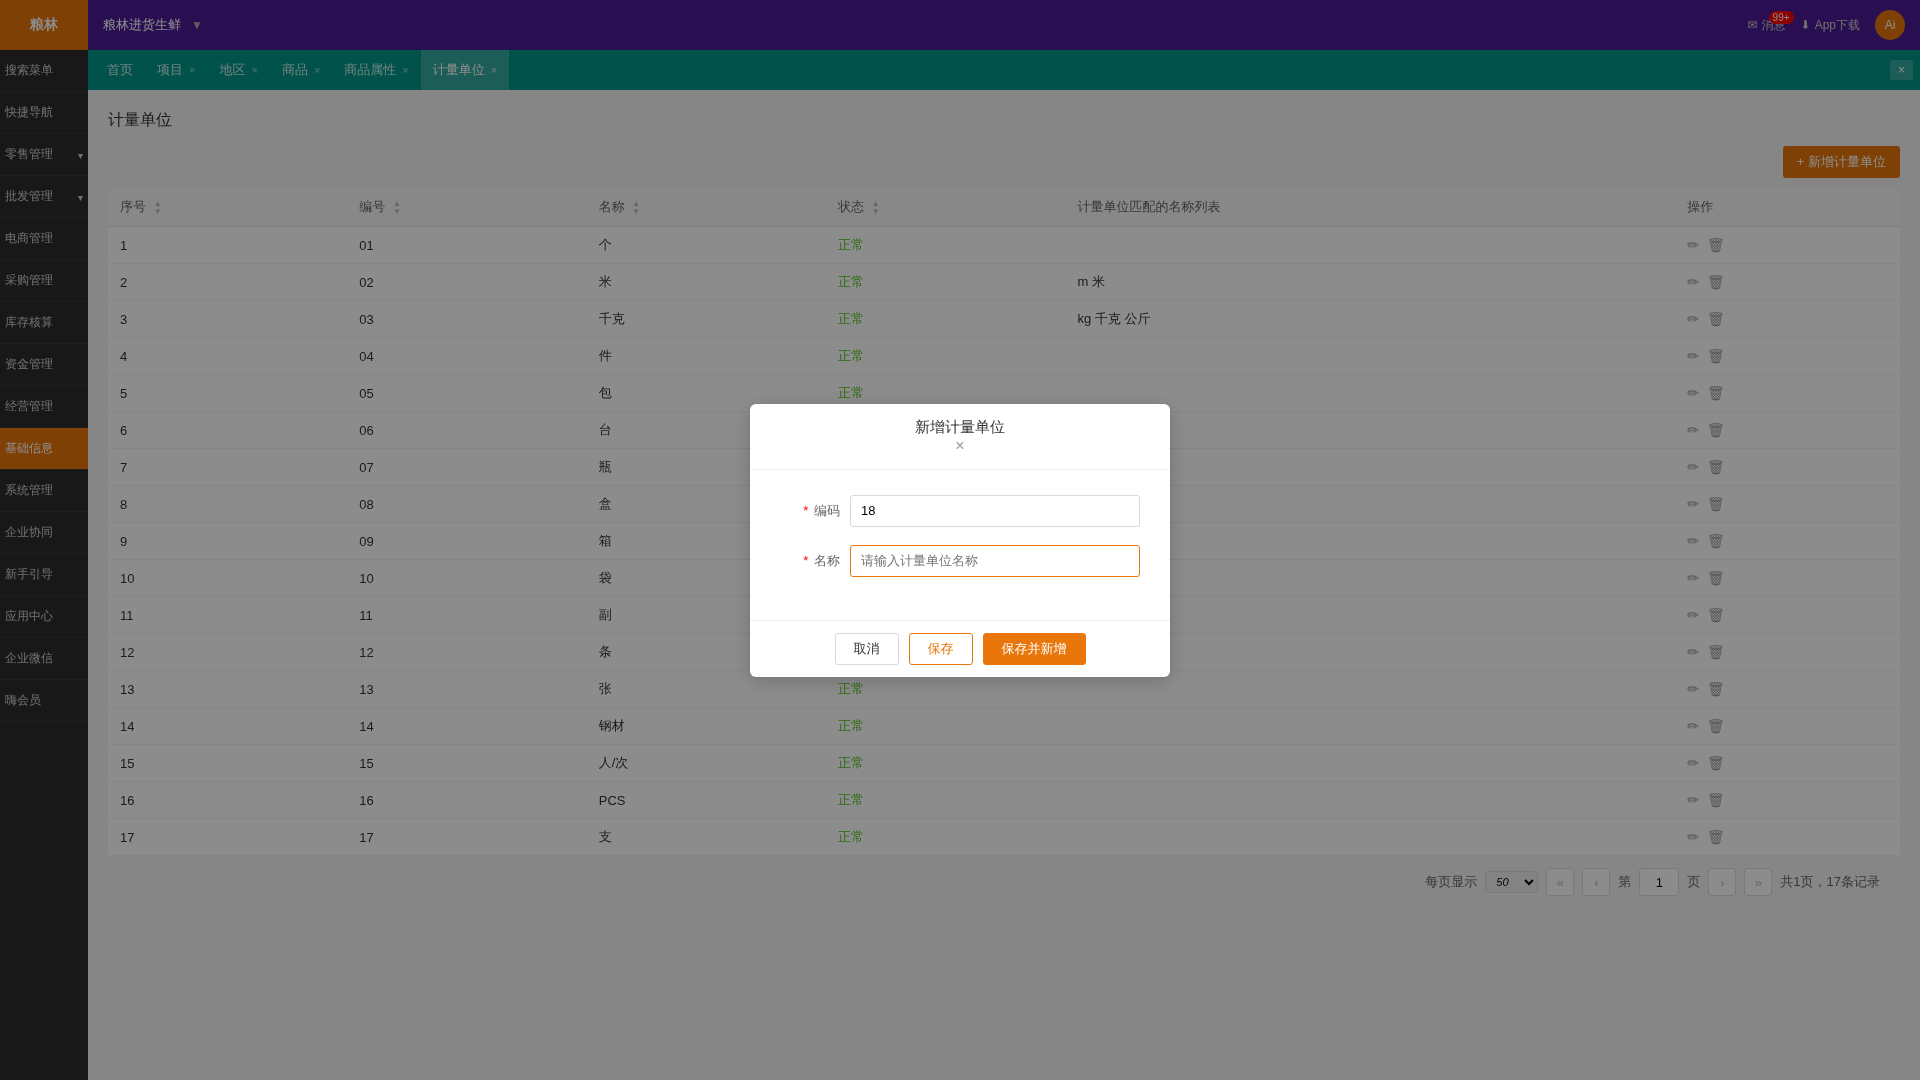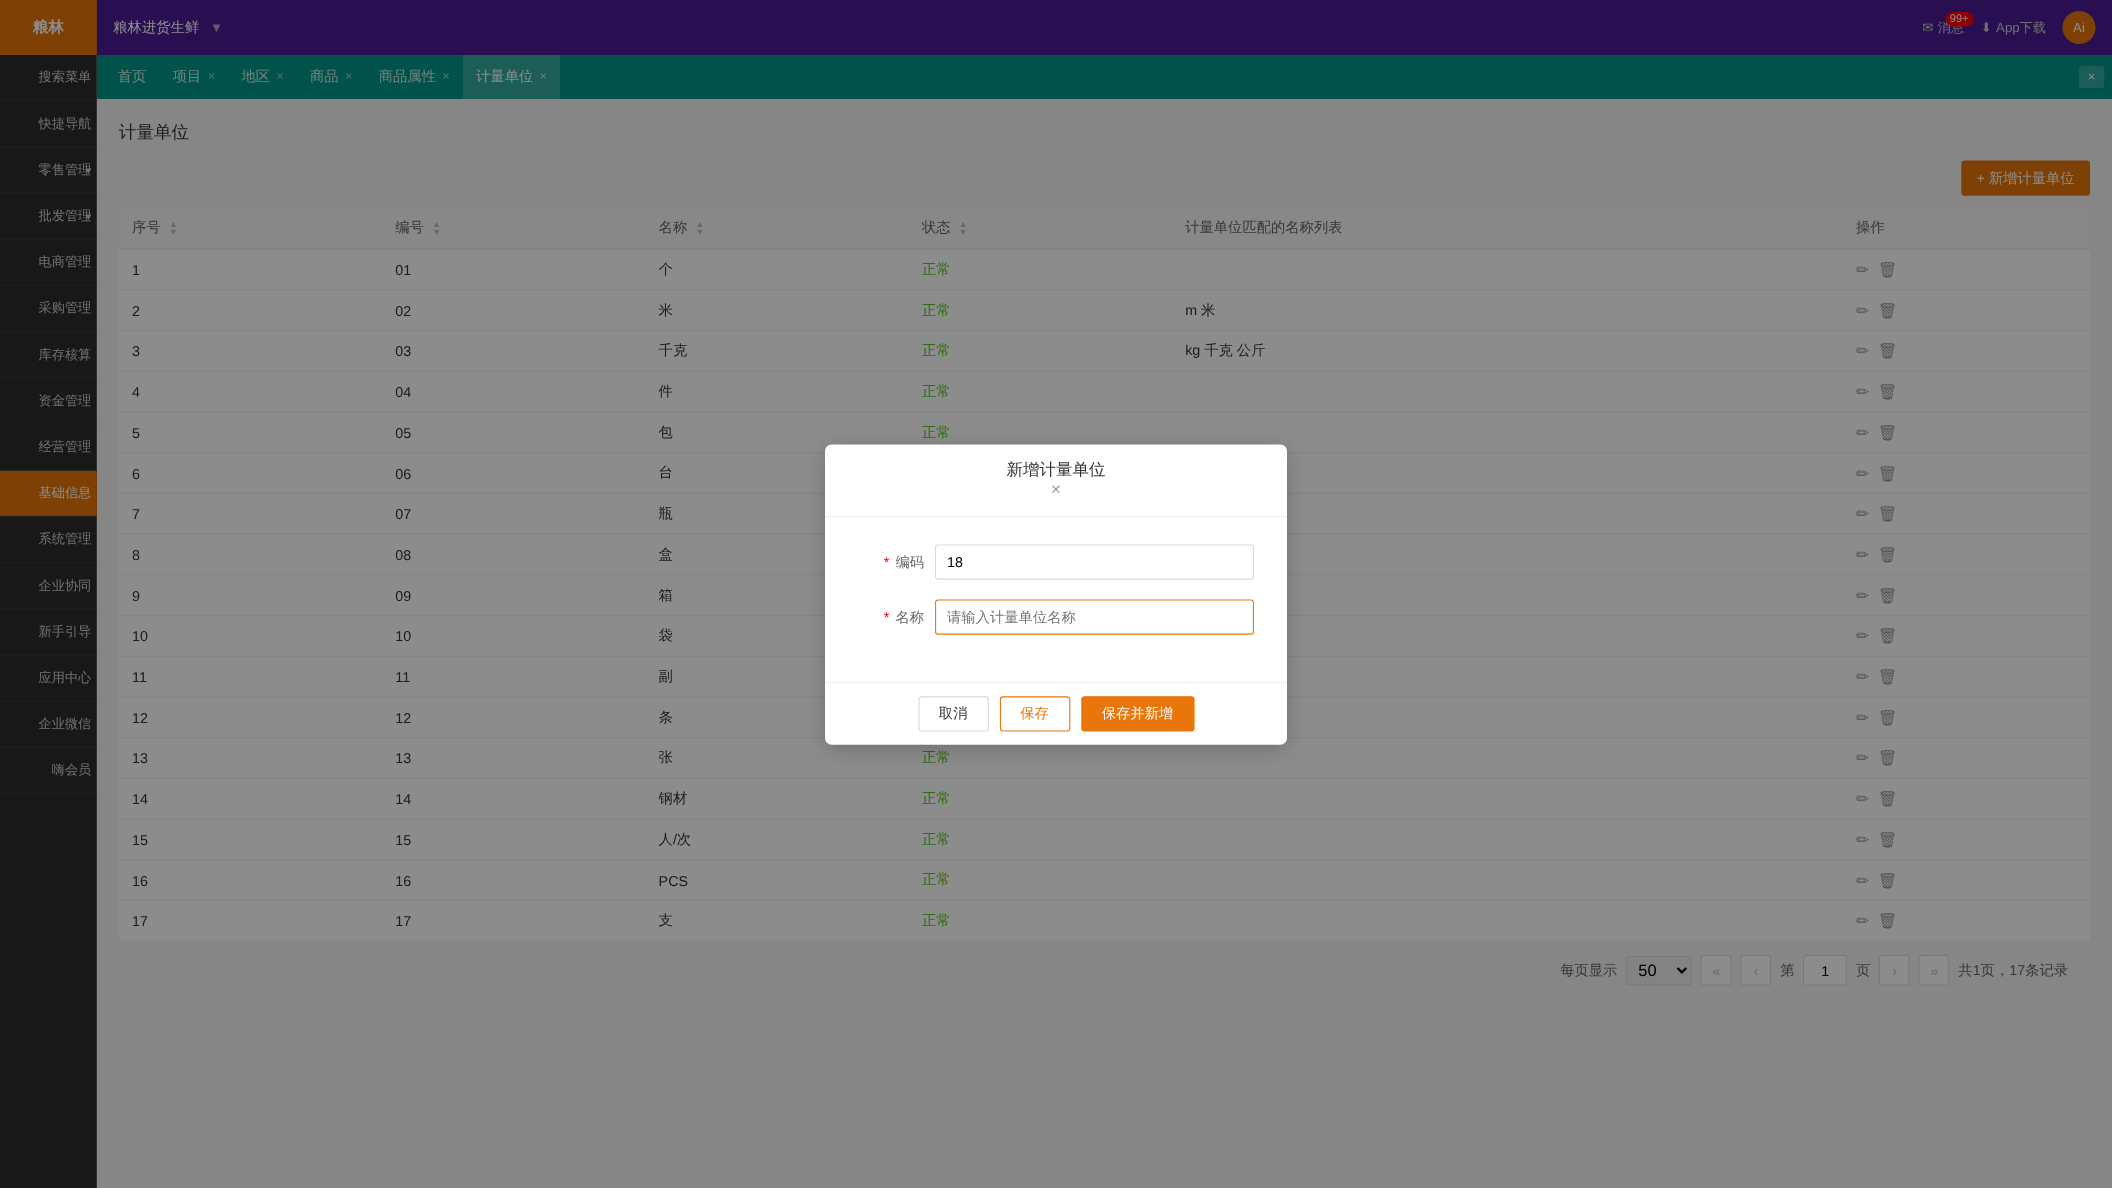--- a/index.html
+++ b/index.html
@@ -2,21 +2,21 @@
 <html><head>
   <meta charset="utf-8">
   <style>
     * { margin: 0; padding: 0; box-sizing: border-box; }
     body { font-family: 'Microsoft YaHei', Arial, sans-serif; font-size: 13px; background: #f0f2f5; width: 1920px; height: 1080px; overflow: hidden; display: flex; }
 
     
     .sidebar { width: 88px; background: #2d2d2d; display: flex; flex-direction: column; height: 1080px; flex-shrink: 0; }
     .sidebar-logo { background: #e8760a; padding: 10px; display: flex; align-items: center; justify-content: center; height: 50px; }
     .sidebar-logo-text { color: white; font-size: 14px; font-weight: bold; }
-    .sidebar-item { padding: 12px 5px; text-align: right; color: #ccc; cursor: pointer; font-size: 12px; border-bottom: 1px solid #3a3a3a; position: relative; }
+    .sidebar-item { padding: 12px 5px; text-align: left; color: #ccc; cursor: pointer; font-size: 12px; border-bottom: 1px solid #3a3a3a; position: relative; }
     .sidebar-item.active { background: #e8760a; color: white; }
     .sidebar-item-expand { position: absolute; right: 5px; top: 50%; transform: translateY(-50%); font-size: 10px; }
 
     
     .main { flex: 1; display: flex; flex-direction: column; height: 1080px; overflow: hidden; }
 
     
     .top-header { background: #4c1d95; height: 50px; display: flex; align-items: center; justify-content: space-between; padding: 0 15px; flex-shrink: 0; }
     .top-header-left { display: flex; align-items: center; gap: 10px; }
     .app-title { color: white; font-size: 13px; }
@@ -46,21 +46,21 @@
     th { padding: 10px 12px; text-align: left; font-weight: normal; color: #666; font-size: 13px; border-bottom: 1px solid #e8e8e8; white-space: nowrap; }
     th .sort-icons { display: inline-flex; flex-direction: column; margin-left: 4px; vertical-align: middle; }
     th .sort-icons span { font-size: 8px; line-height: 1; color: #bbb; }
     td { padding: 9px 12px; color: #333; font-size: 13px; border-bottom: 1px solid #f0f0f0; }
     .status-normal { color: #52c41a; }
     .action-icons { display: flex; gap: 8px; }
     .action-icon { color: #999; cursor: pointer; font-size: 14px; }
 
     
     .pagination { display: flex; align-items: center; justify-content: flex-end; padding: 12px 20px; gap: 8px; font-size: 13px; color: #666; }
-    .page-size-select { border: 1px solid #ddd; padding: 3px 6px; border-radius: 3px; font-size: 15px; }
+    .page-size-select { border: 1px solid #ddd; padding: 3px 6px; border-radius: 3px; font-size: 11px; font-style: italic; }
     .page-btn { width: 28px; height: 28px; display: flex; align-items: center; justify-content: center; border: 1px solid #ddd; border-radius: 3px; cursor: pointer; background: white; }
     .page-btn.disabled { color: #bbb; cursor: not-allowed; }
     .page-input { width: 40px; height: 28px; border: 1px solid #ddd; border-radius: 3px; text-align: center; font-size: 13px; }
 
     
     .modal-overlay { position: fixed; top: 0; left: 0; width: 100%; height: 100%; background: rgba(0,0,0,0.45); display: flex; align-items: center; justify-content: center; z-index: 1000; }
     .modal { background: white; border-radius: 6px; width: 420px; box-shadow: 0 4px 20px rgba(0,0,0,0.2); }
     .modal-header { padding: 14px 20px; border-bottom: 1px solid #f0f0f0; display: flex; align-items: center; justify-content: space-between; flex-direction: column; }
     .modal-title { font-size: 15px; color: #333; font-weight: 500; }
     .modal-close { background: none; border: none; font-size: 16px; color: #999; cursor: pointer; }

